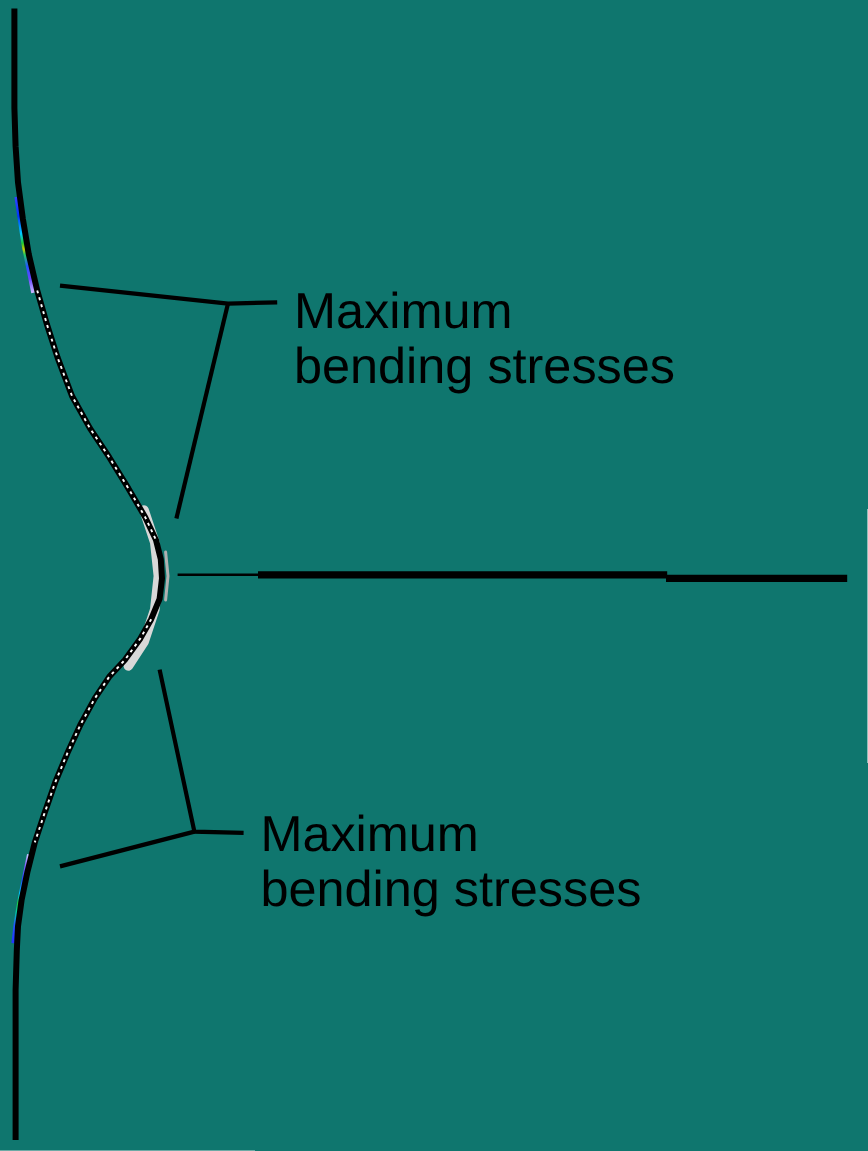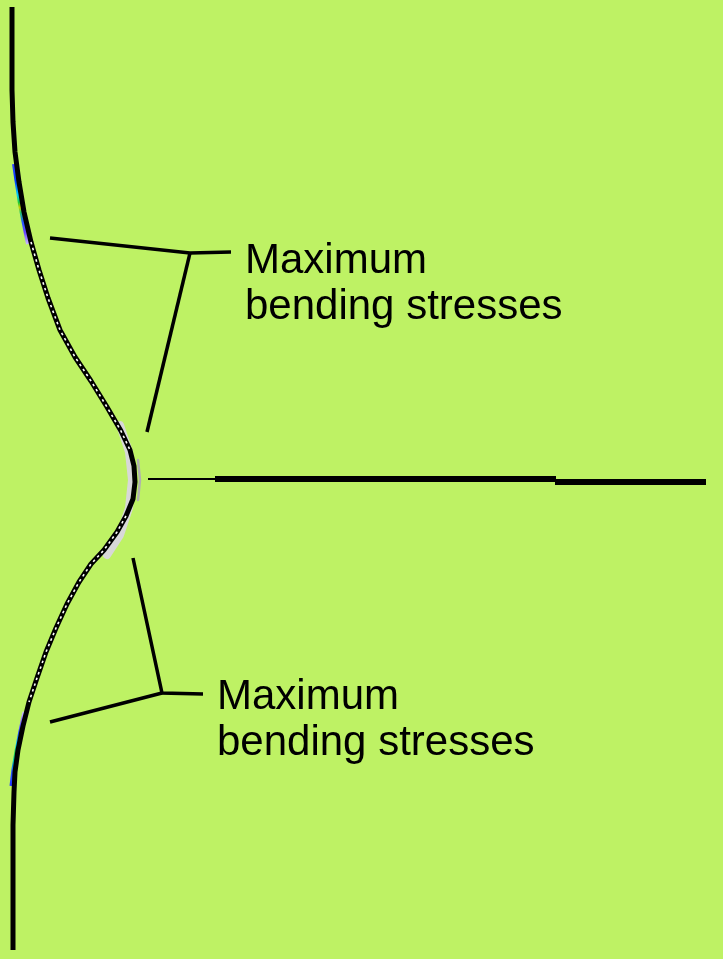--- a/index.html
+++ b/index.html
@@ -4,21 +4,21 @@
 <style>
   html, body {
     margin: 0;
     padding: 0;
     background: #ffffff;
   }
   #stage {
     position: relative;
     width: 723px;
     height: 959px;
-    background: #bef264;
+    background: #0f766e;
     overflow: hidden;
     font-family: "Liberation Sans", sans-serif;
   }
   #fig-svg {
     position: absolute;
     left: 0;
     top: 0;
     width: 723px;
     height: 959px;
   }

